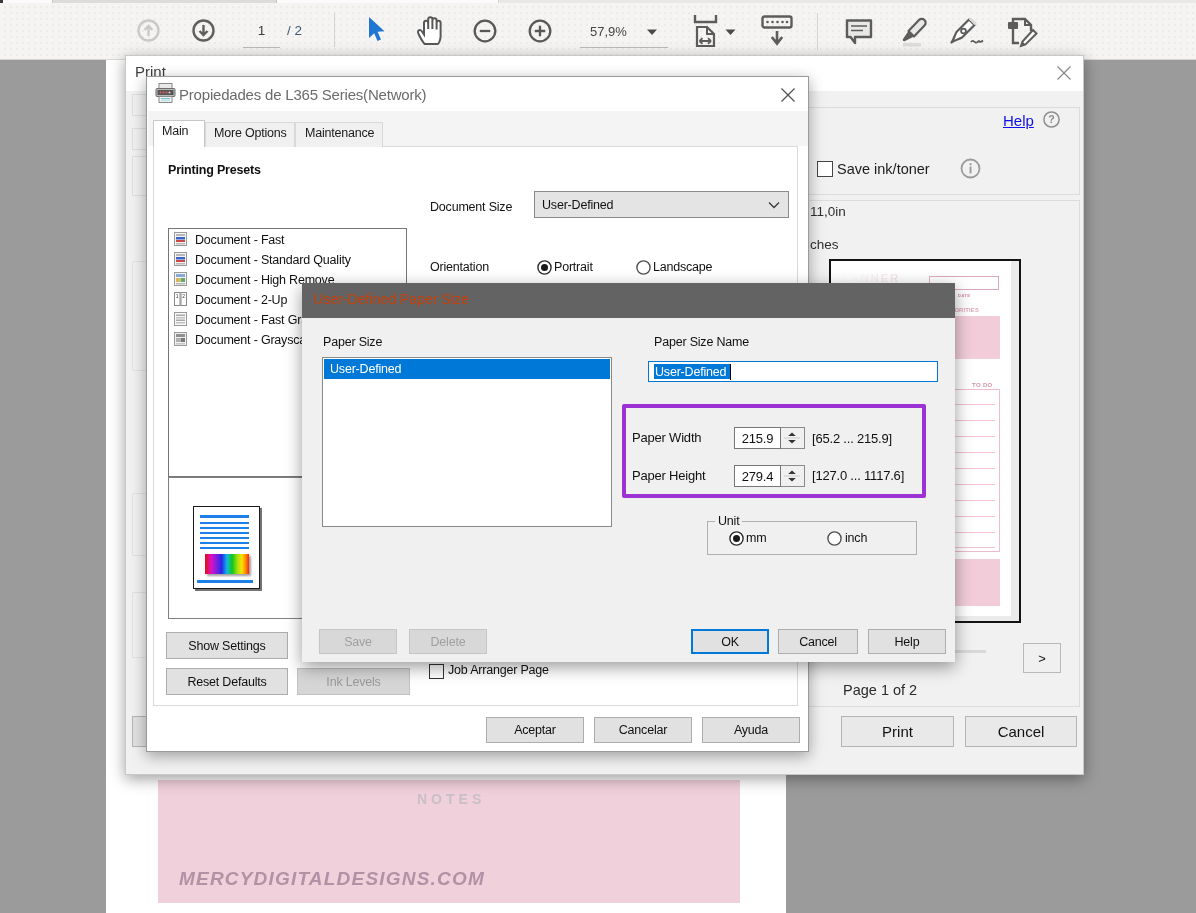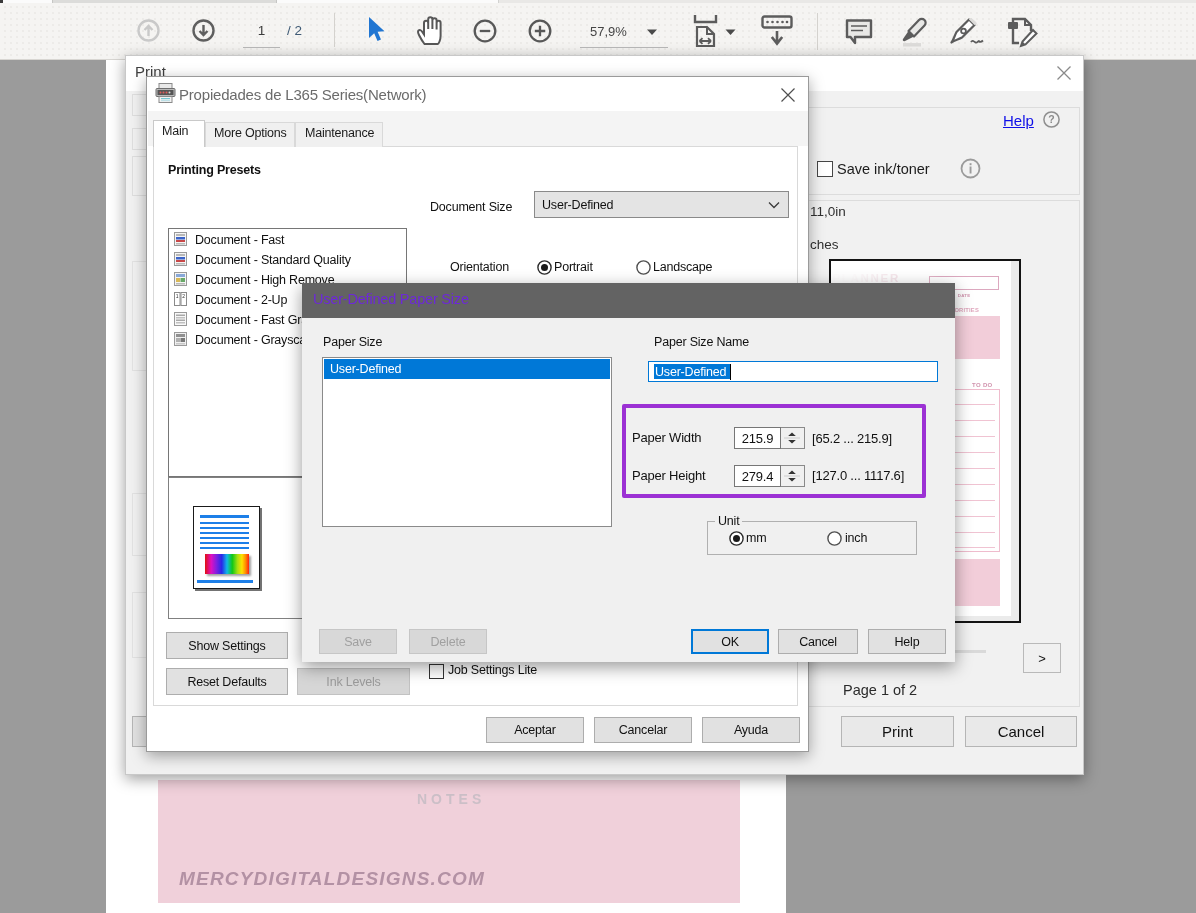--- a/index.html
+++ b/index.html
@@ -256,21 +256,21 @@
     <svg class="abs" style="left:5px;top:103px;" width="13" height="14" viewBox="0 0 13 14">
       <rect x="0.5" y="0.5" width="12" height="13" fill="#f0f0f0" stroke="#9a9a9a"></rect>
       <rect x="2" y="2" width="9" height="3" fill="#909090"></rect>
       <rect x="2" y="6" width="4" height="4" fill="#b0b0b0"></rect>
       <rect x="6.5" y="6" width="4.5" height="4" fill="#787878"></rect>
       <rect x="2" y="11" width="9" height="1.5" fill="#c8c8c8"></rect>
     </svg>
     <div class="abs" style="left:26px;top:104px;font-size:12.5px;color:#111;">Document - Grayscale</div>
   </div>
 
-  <div class="abs" style="left:283px;top:183px;font-size:12.5px;color:#111;margin-left:20px;">Orientation</div>
+  <div class="abs" style="left:283px;top:183px;font-size:12.5px;color:#111;">Orientation</div>
   <svg class="abs" style="left:390px;top:183px;" width="15" height="15" viewBox="0 0 15 15">
     <circle cx="7.5" cy="7.5" r="6.6" fill="#fff" stroke="#2b2b2b" stroke-width="1.4"></circle>
     <circle cx="7.5" cy="7.5" r="3.5" fill="#1a1a1a"></circle>
   </svg>
   <div class="abs" style="left:407px;top:183px;font-size:12.5px;color:#111;">Portrait</div>
   <svg class="abs" style="left:489px;top:183px;" width="15" height="15" viewBox="0 0 15 15">
     <circle cx="7.5" cy="7.5" r="6.6" fill="#fff" stroke="#4f4f4f" stroke-width="1.4"></circle>
   </svg>
   <div class="abs" style="left:506px;top:183px;font-size:12.5px;color:#111;">Landscape</div>
 
@@ -284,30 +284,30 @@
     <div class="abs" style="left:6px;top:34.5px;width:49px;height:2.4px;background:#1d7fe8;"></div>
     <div class="abs" style="left:6px;top:39.5px;width:49px;height:2.4px;background:#1d7fe8;"></div>
     <div class="abs" style="left:11px;top:46.5px;width:44px;height:20px;background:linear-gradient(90deg,#e01010,#e010c0 14%,#8020e0 26%,#2828e8 38%,#10b8e8 50%,#10c818 62%,#a8e010 74%,#ffe000 84%,#ff9000 92%,#ff2010);box-shadow:2px 2px 2px rgba(120,120,120,0.7);"></div>
     <div class="abs" style="left:3px;top:73px;width:56px;height:3px;background:#1d7fe8;"></div>
   </div>
 
   <div class="btn" style="left:19px;top:555px;width:122px;height:27px;">Show Settings</div>
   <div class="btn" style="left:19px;top:591px;width:122px;height:27px;">Reset Defaults</div>
   <div class="btnD" style="left:150px;top:591px;width:113px;height:27px;background:#d6d6d6;border-color:#c2c2c2;color:#9a9a9a;">Ink Levels</div>
   <div class="abs bb" style="left:282px;top:587px;width:15px;height:15px;background:#fff;border:1.4px solid #333;"></div>
-  <div class="abs" style="left:301px;top:586px;font-size:12.5px;color:#111;">Job Settings Lite</div>
+  <div class="abs" style="left:301px;top:586px;font-size:12.5px;color:#111;">Job Arranger Page</div>
 
   <div class="btn" style="left:339px;top:640px;width:98px;height:26px;">Aceptar</div>
   <div class="btn" style="left:447px;top:640px;width:98px;height:26px;">Cancelar</div>
   <div class="btn" style="left:555px;top:640px;width:98px;height:26px;">Ayuda</div>
 </div>
 
 <div class="abs" id="userdlg" style="left:302px;top:283px;width:653px;height:379px;background:#f0f0f0;box-shadow:0 5px 16px rgba(0,0,0,0.4);">
   <div class="abs" style="left:0;top:0;width:653px;height:35px;background:#636363;"></div>
-  <div class="abs" style="left:11px;top:8px;font-size:14.5px;color:#6d28d9;">User-Defined Paper Size</div>
+  <div class="abs" style="left:11px;top:8px;font-size:14.5px;color:#c2410c;">User-Defined Paper Size</div>
   <div class="abs" style="left:21px;top:52px;font-size:12.5px;color:#111;">Paper Size</div>
   <div class="abs bb" style="left:20px;top:74px;width:290px;height:170px;background:#fff;border:1px solid #8a8a8a;">
     <div class="abs" style="left:1px;top:1px;width:286px;height:20px;background:#0078d7;"></div>
     <div class="abs" style="left:7px;top:4px;font-size:12.5px;color:#fff;">User-Defined</div>
   </div>
   <div class="abs" style="left:352px;top:52px;font-size:12.5px;color:#111;">Paper Size Name</div>
   <div class="abs bb" style="left:346px;top:78px;width:290px;height:21px;background:#fff;border:1px solid #0078d7;">
     <div class="abs" style="left:5px;top:2px;width:76px;height:15px;background:#0078d7;"></div>
     <div class="abs" style="left:6px;top:3px;font-size:12.5px;color:#fff;">User-Defined</div>
     <div class="abs" style="left:81px;top:2px;width:1px;height:16px;background:#000;"></div>

